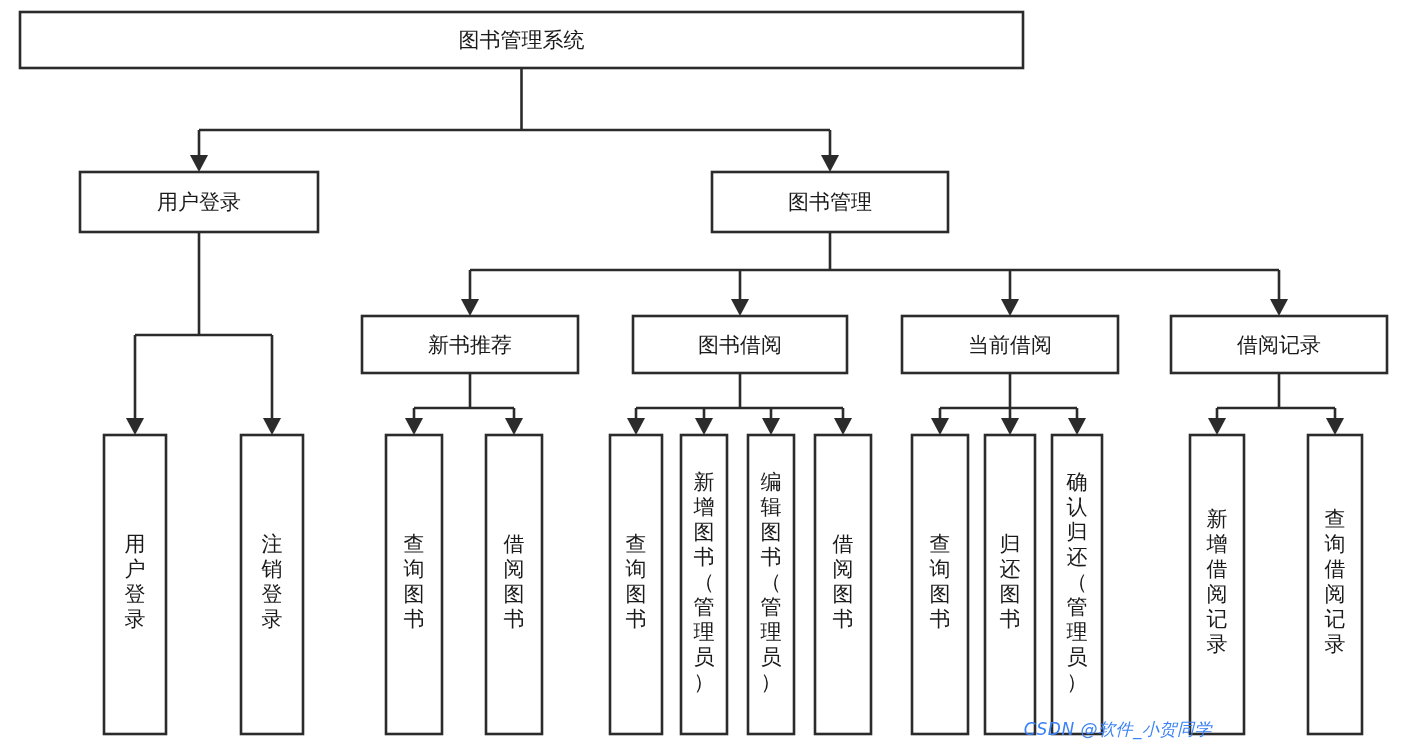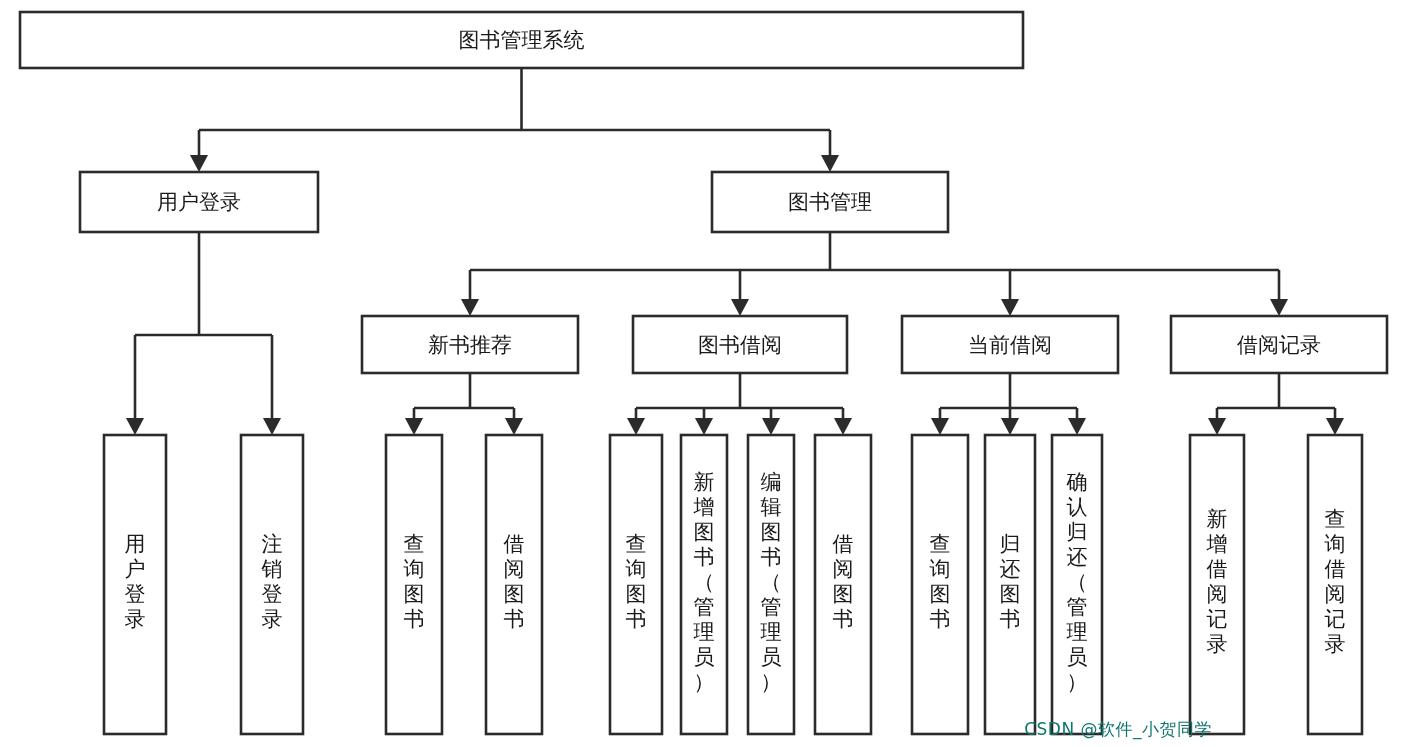--- a/index.html
+++ b/index.html
@@ -54,24 +54,25 @@
     font-family: "DejaVu Sans", "Liberation Sans", sans-serif;
     font-size: 21px;
     text-anchor: middle;
   }
   .watermark {
     position: absolute;
     right: 8px;
     bottom: 6px;
     font-family: "DejaVu Sans", "Liberation Sans", sans-serif;
     font-size: 17px;
-    color: #0f766e;
+    color: #3b82f6;
     letter-spacing: 0.5px;
     white-space: nowrap;
     user-select: none;
+    font-style: italic;
   }
 </style>
 </head>
 <body>
 
 <div id="diagram-root">
   <svg class="flow" viewBox="0 0 1405 747" xmlns="http://www.w3.org/2000/svg">
     <g id="connector-layer">
         <g>
           <line x1="521.5" y1="68" x2="521.5" y2="130" class="connector"></line>

